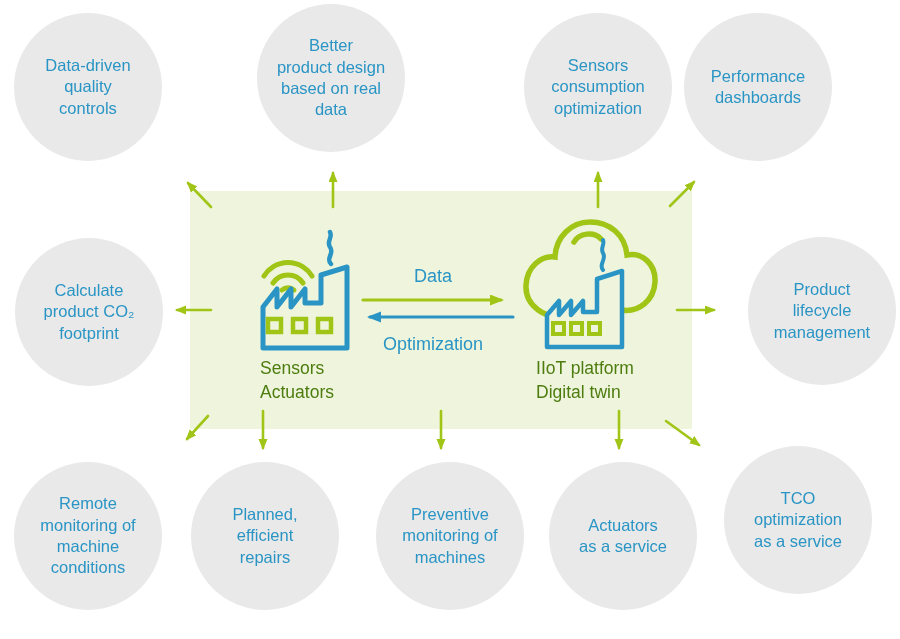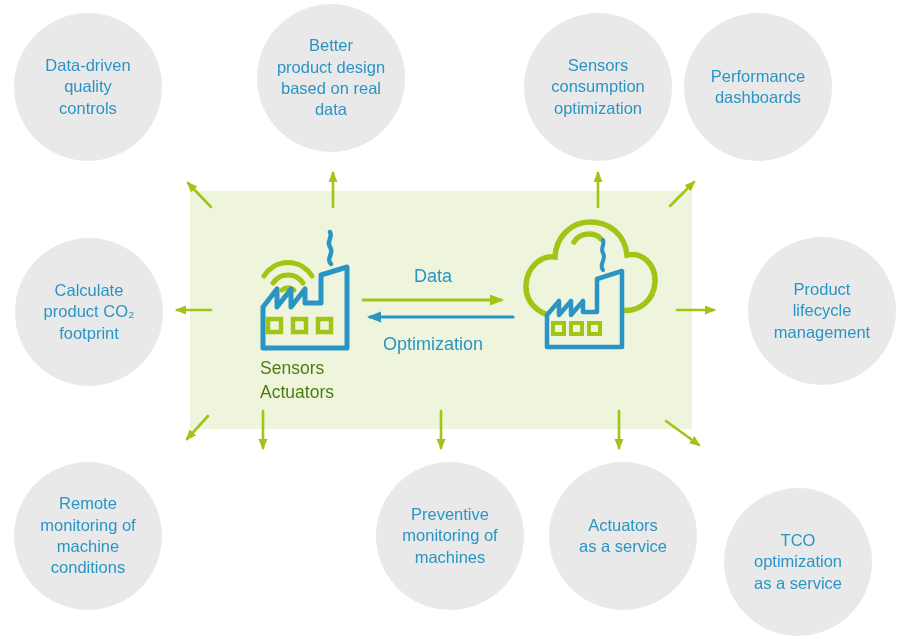--- a/index.html
+++ b/index.html
@@ -78,20 +78,22 @@
       <rect x="38" y="125" width="11" height="11"></rect>
       <rect x="56" y="125" width="11" height="11"></rect>
       <rect x="74" y="125" width="11" height="11"></rect>
     </g>
   </svg>
 
   <div class="flowlabel" style="left:433px;top:276px">Data</div>
   <div class="flowlabel" style="left:433px;top:344px">Optimization</div>
   <div class="nodelabel" style="left:297px;top:381px">Sensors
 Actuators</div>
+  <div class="nodelabel" style="left:585px;top:381px">IIoT platform
+Digital twin</div>
 
   <div class="bubble" style="left:14px;top:13px"><span>Data-driven
 quality
 controls</span></div>
   <div class="bubble" style="left:257px;top:4px"><span>Better
 product design
 based on real
 data</span></div>
   <div class="bubble" style="left:524px;top:13px"><span>Sensors
 consumption
@@ -101,22 +103,25 @@
   <div class="bubble" style="left:15px;top:238px"><span>Calculate
 product CO₂
 footprint</span></div>
   <div class="bubble" style="left:748px;top:237px"><span>Product
 lifecycle
 management</span></div>
   <div class="bubble" style="left:14px;top:462px"><span>Remote
 monitoring of
 machine
 conditions</span></div>
+  <div class="bubble" style="left:191px;top:462px"><span>Planned,
+efficient
+repairs</span></div>
   <div class="bubble" style="left:376px;top:462px"><span>Preventive
 monitoring of
 machines</span></div>
   <div class="bubble" style="left:549px;top:462px"><span>Actuators
 as a service</span></div>
-  <div class="bubble" style="left:724px;top:488px"><span>TCO
+  <div class="bubble" style="left:724px;top:446px"><span>TCO
 optimization
 as a service</span></div>
 
 </div>
 
 </body></html>

